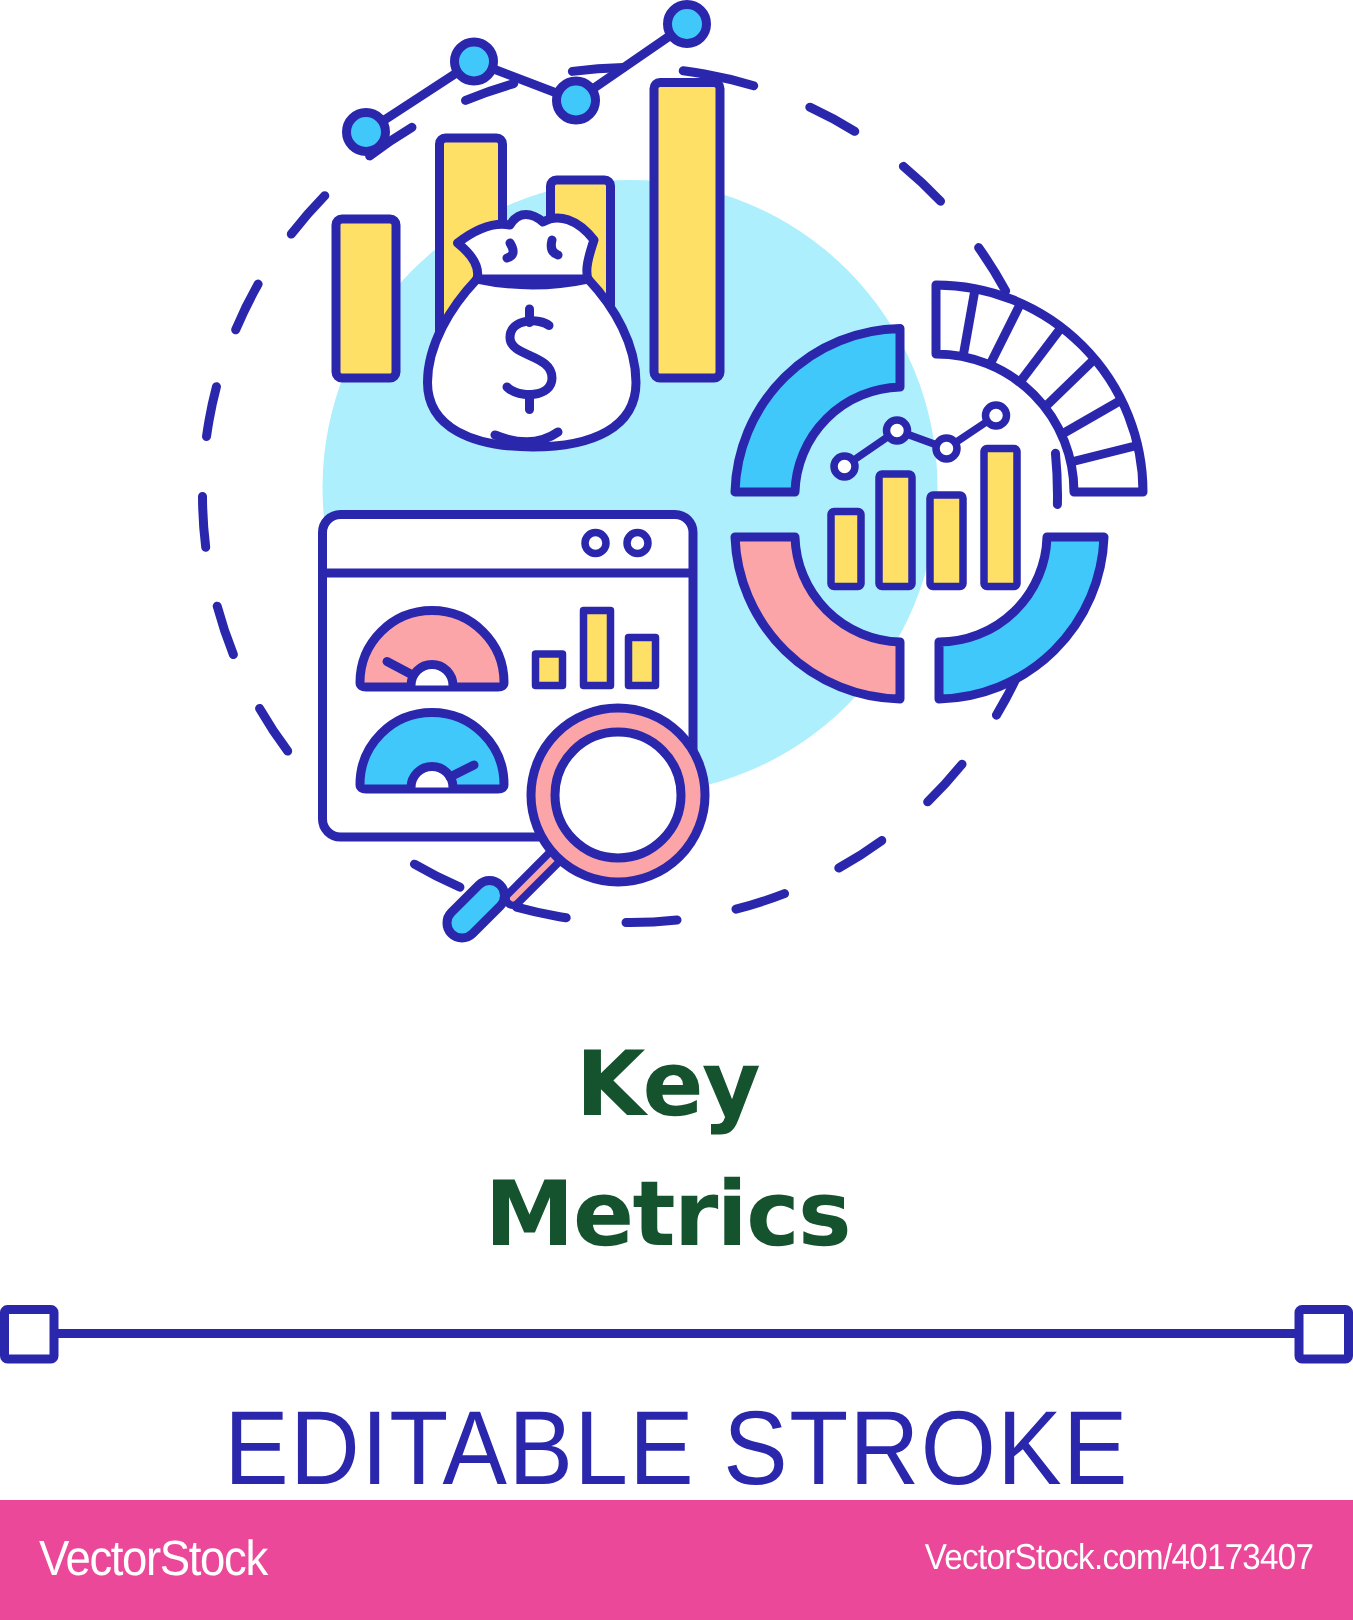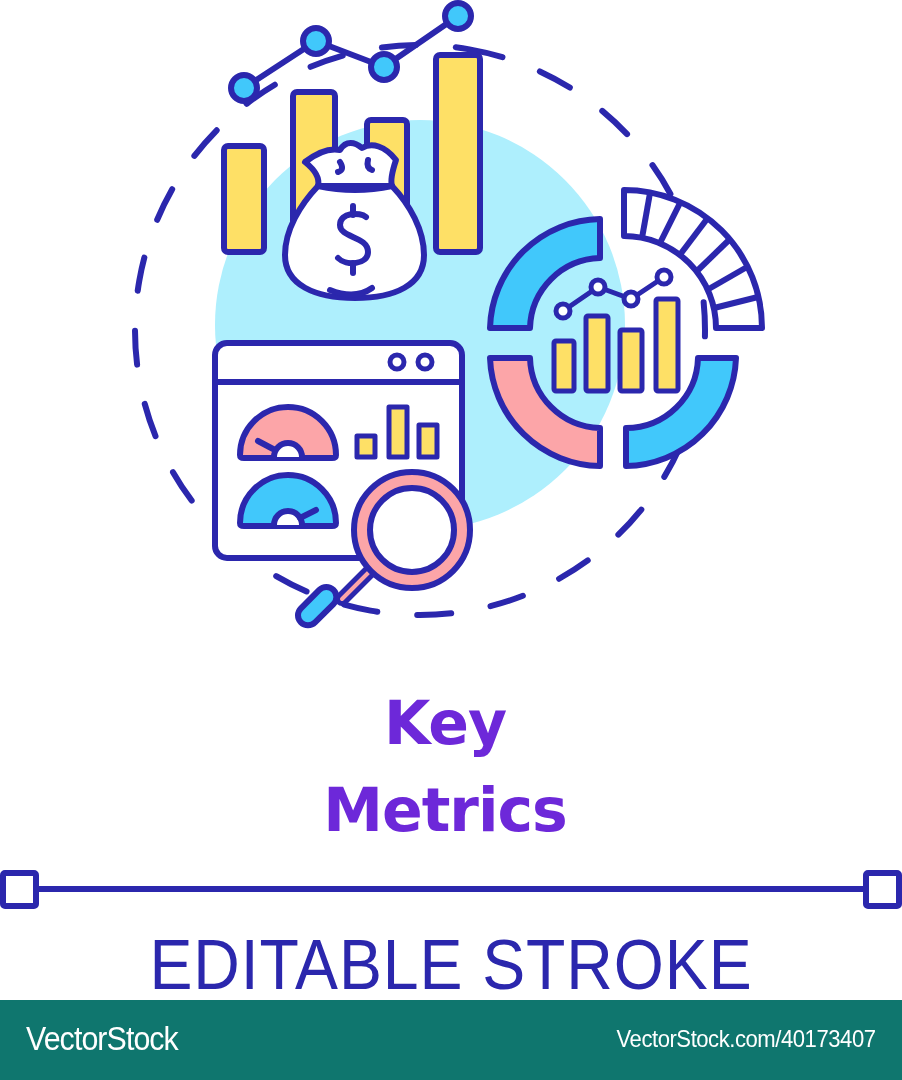--- a/index.html
+++ b/index.html
@@ -1,23 +1,23 @@
 <!DOCTYPE html>
 <html><head>
   <meta charset="utf-8">
   <style>
     html, body { margin: 0; padding: 0; }
     body { width: 902px; height: 1080px; background: #ffffff; position: relative; overflow: hidden; font-family: "Liberation Sans", sans-serif; }
     .illustration { position: absolute; left: 0; top: 0; width: 902px; height: 660px; }
-    .title { position: absolute; left: 0; width: 890px; text-align: center; color: #6d28d9; font-family: "DejaVu Sans", sans-serif; font-weight: bold; font-size: 60px; line-height: 1; letter-spacing: -1px; }
+    .title { position: absolute; left: 0; width: 890px; text-align: center; color: #14532d; font-family: "DejaVu Sans", sans-serif; font-weight: bold; font-size: 60px; line-height: 1; letter-spacing: -1px; }
     .title-1 { top: 693px; }
     .title-2 { top: 780px; }
     .stroke-demo { position: absolute; left: 0; top: 868px; width: 902px; height: 42px; }
     .stroke-label { position: absolute; left: 0; top: 930px; width: 902px; text-align: center; color: #2b27ad; font-family: "Liberation Sans", sans-serif; font-size: 70px; line-height: 1; transform: scaleX(0.92); letter-spacing: 1px; height: 70px; overflow: hidden; }
-    .footer { position: absolute; left: 0; top: 1000px; width: 902px; height: 80px; background: #0f766e; }
+    .footer { position: absolute; left: 0; top: 1000px; width: 902px; height: 80px; background: #ec4899; }
     .footer-brand { position: absolute; left: 26px; top: 20px; color: #ffffff; font-family: "Liberation Sans", sans-serif; font-size: 33px; letter-spacing: -1px; transform: scaleX(0.92); transform-origin: left center; }
     .footer-url { position: absolute; right: 26px; top: 25px; color: #ffffff; font-family: "Liberation Sans", sans-serif; font-size: 24px; letter-spacing: -0.5px; transform: scaleX(0.92); transform-origin: right center; }
   </style>
 </head>
 <body>
 
 <svg class="illustration" viewBox="0 0 902 660" xmlns="http://www.w3.org/2000/svg">
 
   <circle cx="420" cy="325" r="205" fill="#aeeffd"></circle>
 

